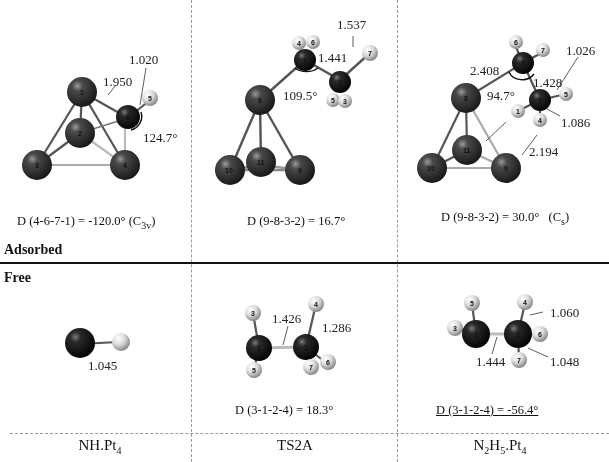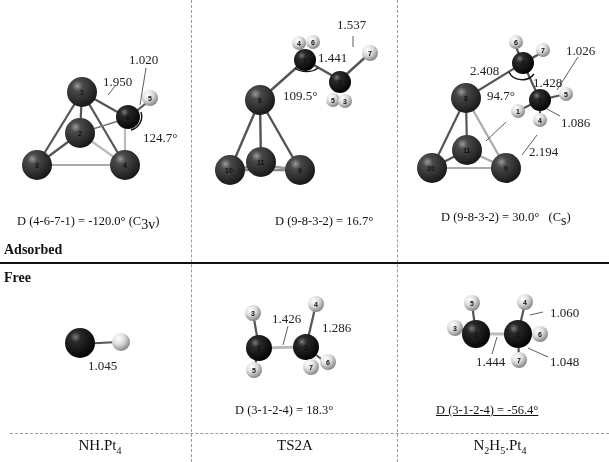--- a/index.html
+++ b/index.html
@@ -7,21 +7,21 @@
          font-family: "Liberation Serif", "DejaVu Serif", serif; color: #111; }
   .vline { position: absolute; top: 0; width: 0; height: 462px;
            border-left: 1px dashed #9a9a9a; }
   .hsolid { position: absolute; left: 0; width: 609px; height: 2px; background: #111; }
   .hdash { position: absolute; left: 10px; width: 599px; height: 0;
            border-top: 1px dashed #9a9a9a; }
   .section-label { position: absolute; font-weight: bold; font-size: 14px; }
   .dihedral { position: absolute; font-size: 12.5px; text-align: center; white-space: nowrap; }
   .col-title { position: absolute; font-size: 15px; text-align: center; width: 200px; }
   .col-title sub { font-size: 10px; }
-  .dihedral sub { font-size: 14px; }
+  .dihedral sub { font-size: 10px; }
   svg.mol { position: absolute; left: 0; top: 0; }
   svg text.num { font-family: "Liberation Serif", serif; font-size: 13px; fill: #222; }
   svg text.idx { font-family: "Liberation Sans", sans-serif; font-size: 7px; font-weight: bold; fill: #111; }
 </style>
 </head>
 <body>
 
 <svg class="mol" width="609" height="462" viewBox="0 0 609 462">
   <defs>
     <radialGradient id="gPt" cx="35%" cy="30%" r="70%">
@@ -235,21 +235,21 @@
 
 <div class="vline" style="left:191px;"></div>
 <div class="vline" style="left:397px;"></div>
 <div class="hsolid" style="top:262px;"></div>
 <div class="hdash" style="top:433px;"></div>
 
 <div class="section-label" style="left:4px; top:242px;">Adsorbed</div>
 <div class="section-label" style="left:4px; top:270px;text-align:right;">Free</div>
 
 <div class="dihedral" style="left:17px; top:214px;"><span>D (4-6-7-1) = -120.0° (C</span><sub>3v</sub><span>)</span></div>
-<div class="dihedral" style="left:247px; top:214px;margin-left:28px;">D (9-8-3-2) = 16.7°</div>
+<div class="dihedral" style="left:247px; top:214px;">D (9-8-3-2) = 16.7°</div>
 <div class="dihedral" style="left:441px; top:210px;"><span style="white-space:pre">D (9-8-3-2) = 30.0°   (C</span><sub>s</sub><span>)</span></div>
 
 <div class="dihedral" style="left:235px; top:403px;">D (3-1-2-4) = 18.3°</div>
 <div class="dihedral" style="left:436px; top:403px;text-decoration:underline;">D (3-1-2-4) = -56.4°</div>
 
 <div class="col-title" style="left:0px; top:437px;"><span>NH.Pt</span><sub>4</sub></div>
 <div class="col-title" style="left:195px; top:437px;">TS2A</div>
 <div class="col-title" style="left:400px; top:437px;"><span>N</span><sub>2</sub><span>H</span><sub>5</sub><span>.Pt</span><sub>4</sub></div>
 
 </body></html>

